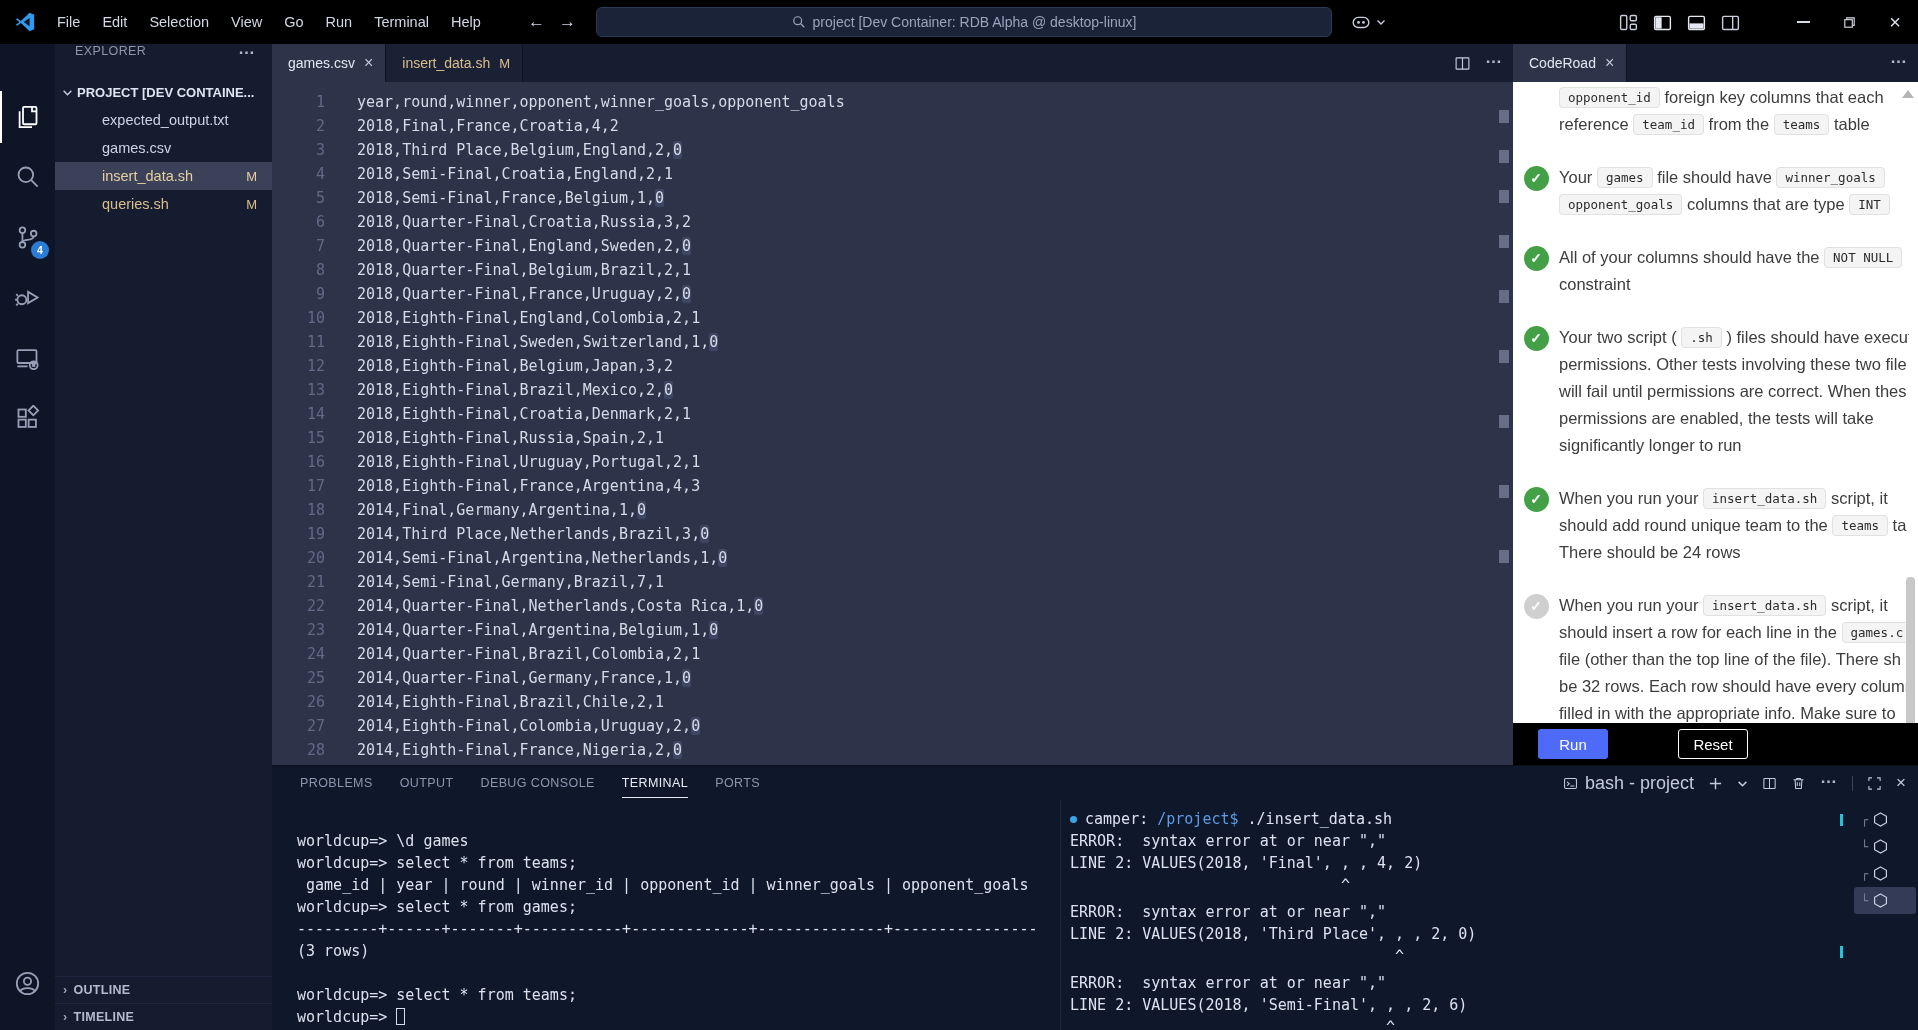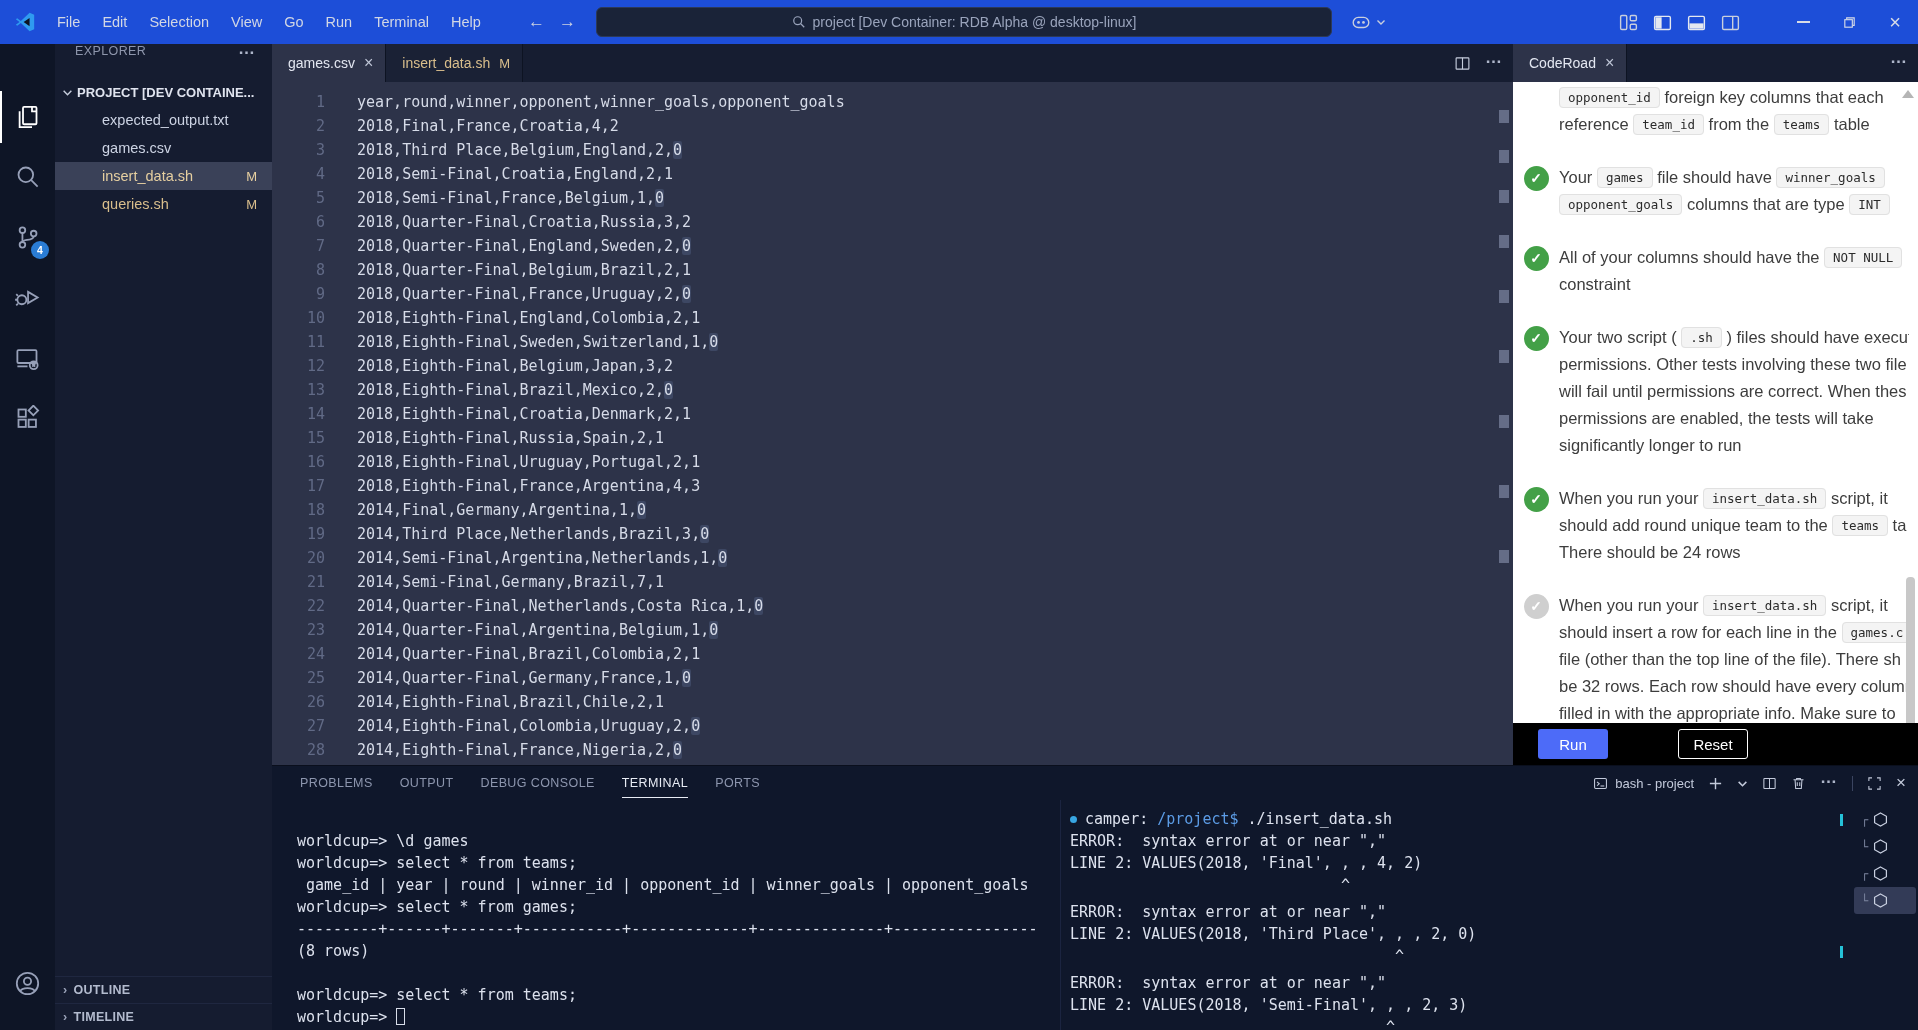--- a/index.html
+++ b/index.html
@@ -1,21 +1,21 @@
 <!DOCTYPE html>
 <html><head>
 <meta charset="utf-8">
 <style>
   *{box-sizing:border-box;margin:0;padding:0}
   html,body{width:1918px;height:1030px;overflow:hidden;background:#0d1321;
     font-family:"Liberation Sans",sans-serif;-webkit-font-smoothing:antialiased}
   svg{display:block}
 
   
-  .titlebar{position:relative;height:44px;background:#1d4ed8;display:flex;align-items:center;color:#d6dbe8}
+  .titlebar{position:relative;height:44px;background:#000000;display:flex;align-items:center;color:#d6dbe8}
   .vslogo{margin:0 10px 0 14px}
   .menus{display:flex}
   .menu-item{padding:5px 11px;font-size:14.5px;color:#d2d7e4;border-radius:5px;cursor:default}
   .navarrows{position:absolute;left:528px;top:0;height:44px;display:flex;align-items:center;gap:14px;
     font-size:17px;color:#cdd3e1}
   .searchbox{position:absolute;left:596px;top:7px;width:736px;height:30px;border-radius:6px;
     background:#1a2338;border:1px solid #2c3957;display:flex;align-items:center;justify-content:center;
     gap:7px;color:#9aa4bc;font-size:14px}
   .copilot{position:absolute;left:1350px;top:0;height:44px;display:flex;align-items:center;gap:4px;color:#c9cfdd}
   .layouticons{position:absolute;left:1618px;top:0;height:44px;display:flex;align-items:center;gap:13px;color:#c9cfdd}
@@ -99,21 +99,21 @@
   .wv-down{position:absolute;right:4px;top:648px;width:0;height:0;border-left:6px solid transparent;
     border-right:6px solid transparent;border-top:8px solid #b5b5b5}
 
   
   .terminalpanel{height:265px;background:#0f172b;border-top:1px solid #0a0f1d;position:relative}
   .term-header{height:34px;display:flex;align-items:center;position:relative}
   .term-tabs{display:flex;gap:27px;margin-left:28px}
   .term-tab{font-size:12.5px;letter-spacing:.4px;color:#8d96ae;padding:8px 0 7px}
   .term-tab.active{color:#e8ecf4;border-bottom:1px solid #e8ecf4}
   .term-actions{position:absolute;right:12px;top:0;height:34px;display:flex;align-items:center;gap:14px;color:#c3cadb}
-  .shell-label{display:flex;align-items:center;gap:7px;font-size:13px;color:#c3cadb}
+  .shell-label{display:flex;align-items:center;gap:7px;font-size:18px;color:#c3cadb}
   .tdivider{width:1px;height:15px;background:#3a4460}
   .term-body{position:relative;height:230px;overflow:hidden;font-family:"DejaVu Sans Mono",monospace;
     font-size:15px;color:#dde2ee}
   .tline{height:22px;line-height:22px;white-space:pre}
   .tleft{position:absolute;left:25px;top:30px}
   .tright{position:absolute;left:798px;top:8px;width:760px;overflow:hidden}
   .gap{margin-top:5px}
   .mark-dot{display:inline-block;width:7px;height:7px;border-radius:50%;background:#38a6e3;margin-right:8px;
     vertical-align:1px}
   .tpath{color:#5c9ce6;font-weight:normal}
@@ -608,35 +608,35 @@
         </div>
       </div>
       <div class="term-body">
         <div class="paneSep"></div>
         <div class="tleft" id="tleft">
             <div class="tline">worldcup=&gt; \d games</div>
             <div class="tline">worldcup=&gt; select * from teams;</div>
             <div class="tline"> game_id | year | round | winner_id | opponent_id | winner_goals | opponent_goals</div>
             <div class="tline">worldcup=&gt; select * from games;</div>
             <div class="tline">---------+------+-------+-----------+-------------+--------------+----------------</div>
-            <div class="tline">(8 rows)</div>
+            <div class="tline">(3 rows)</div>
             <div class="tline">&nbsp;</div>
             <div class="tline">worldcup=&gt; select * from teams;</div>
             <div class="tline">worldcup=&gt; <span class="cursorbox"></span></div>
           </div>
         <div class="tright" id="tright">
             <div class="tline"><span class="mark-dot"></span><span>camper: </span><span class="tpath">/project$</span><span> ./insert_data.sh</span></div>
             <div class="tline">ERROR:  syntax error at or near ","</div>
             <div class="tline">LINE 2: VALUES(2018, 'Final', , , 4, 2)</div>
             <div class="tline">                              ^</div>
             <div class="tline gap">ERROR:  syntax error at or near ","</div>
             <div class="tline">LINE 2: VALUES(2018, 'Third Place', , , 2, 0)</div>
             <div class="tline">                                    ^</div>
             <div class="tline gap">ERROR:  syntax error at or near ","</div>
-            <div class="tline">LINE 2: VALUES(2018, 'Semi-Final', , , 2, 3)</div>
+            <div class="tline">LINE 2: VALUES(2018, 'Semi-Final', , , 2, 6)</div>
             <div class="tline">                                   ^</div>
           </div>
         <span class="scrollmark" style="top:14px"></span>
         <span class="scrollmark" style="top:146px"></span>
         <div class="instances" id="instances">
             <div class="inst-row">
               <span class="tree">┌</span>
               <span>
                 <svg width="15" height="15" viewBox="0 0 16 16" fill="none" stroke="#c8cfe0" stroke-width="1.3">
                   <polygon points="8,1 14.3,4.6 14.3,11.4 8,15 1.7,11.4 1.7,4.6"></polygon>

